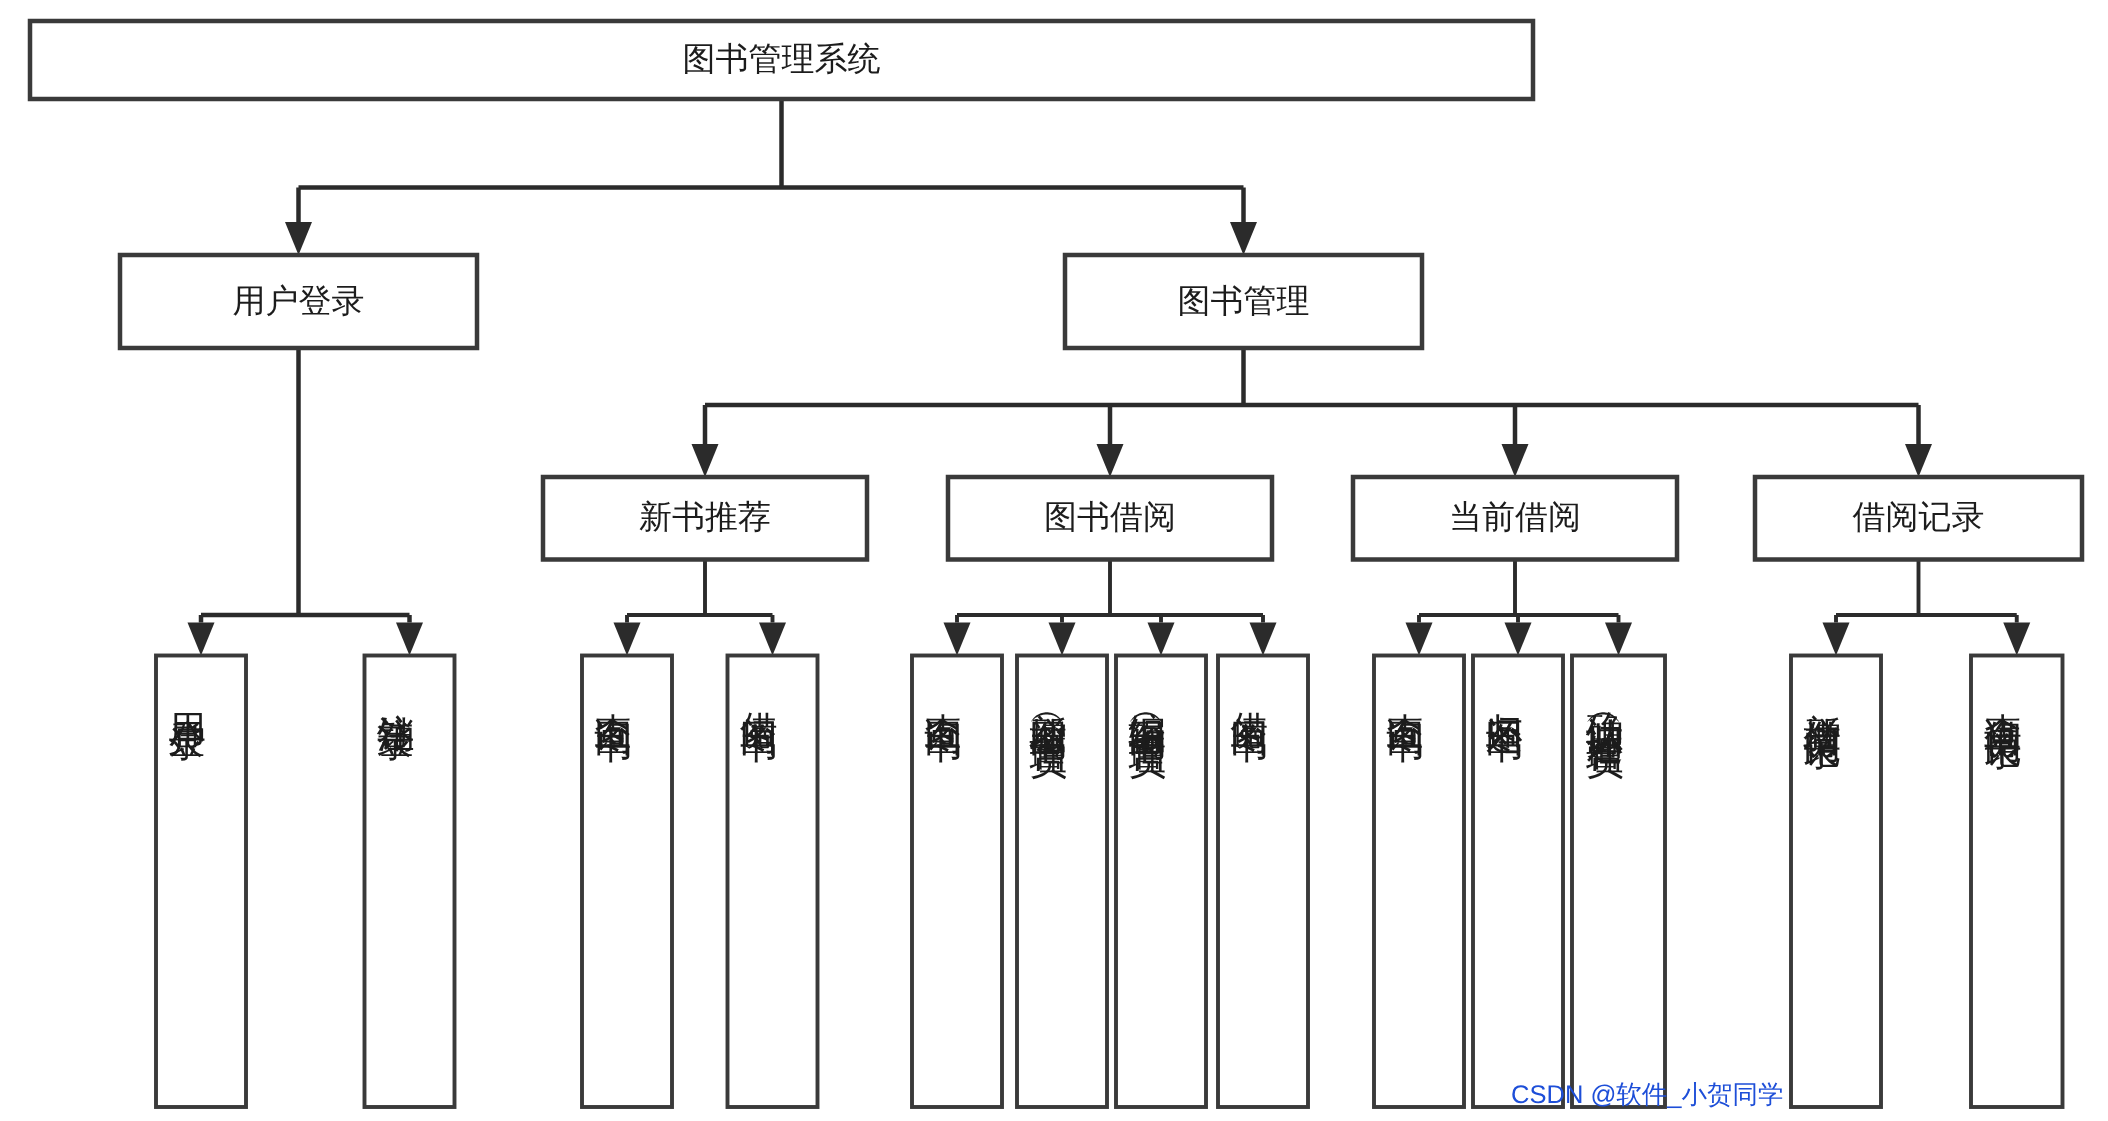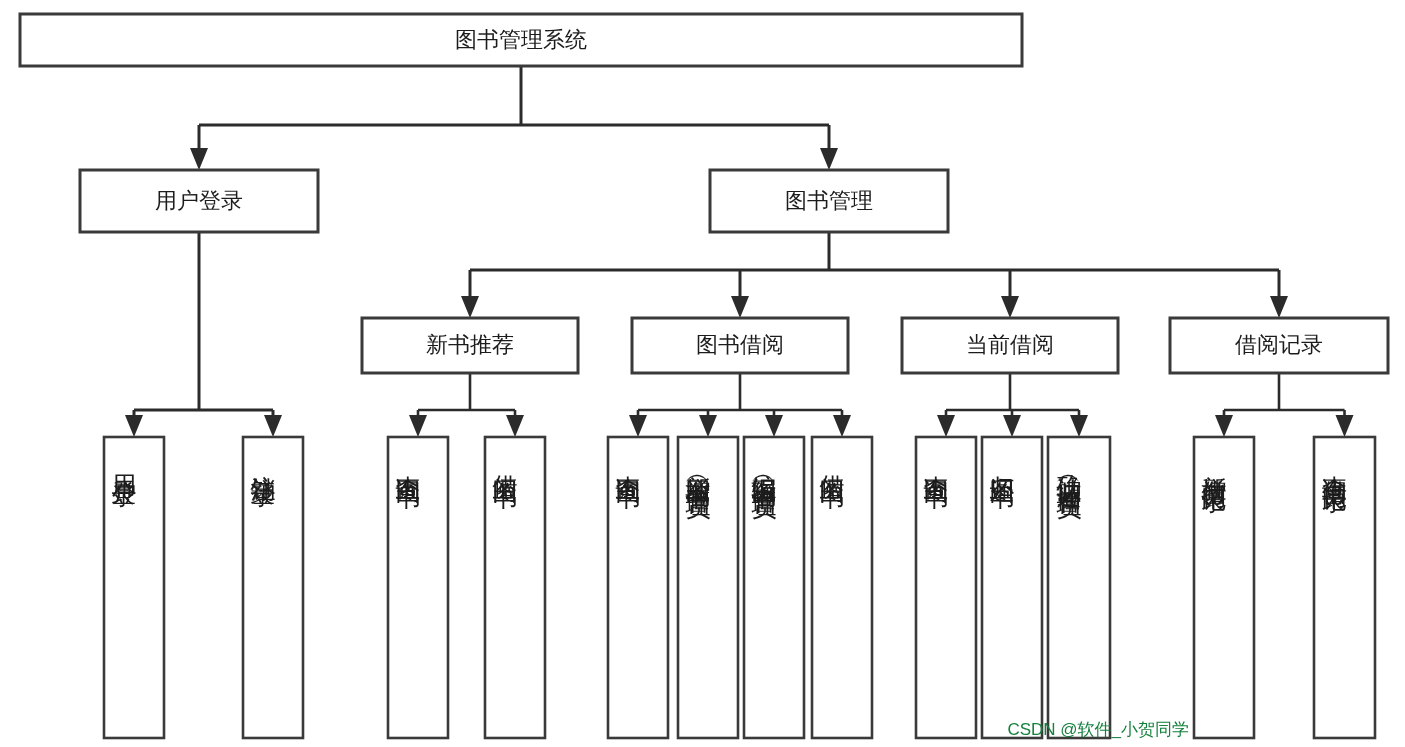--- a/index.html
+++ b/index.html
@@ -68,21 +68,21 @@
     letter-spacing: 3px;
     dominant-baseline: hanging;
     text-anchor: start;
   }
   .watermark {
     position: absolute;
     right: 12px;
     bottom: 6px;
     font-family: "Liberation Sans", "DejaVu Sans", sans-serif;
     font-size: 17px;
-    color: #15803d;
+    color: #1d4ed8;
     white-space: nowrap;
     user-select: none;
   }
 </style>
 </head>
 <body>
 
 <div id="diagram-root">
   <svg class="flow" viewBox="0 0 1405 747" xmlns="http://www.w3.org/2000/svg">
     <g id="edges-layer">

